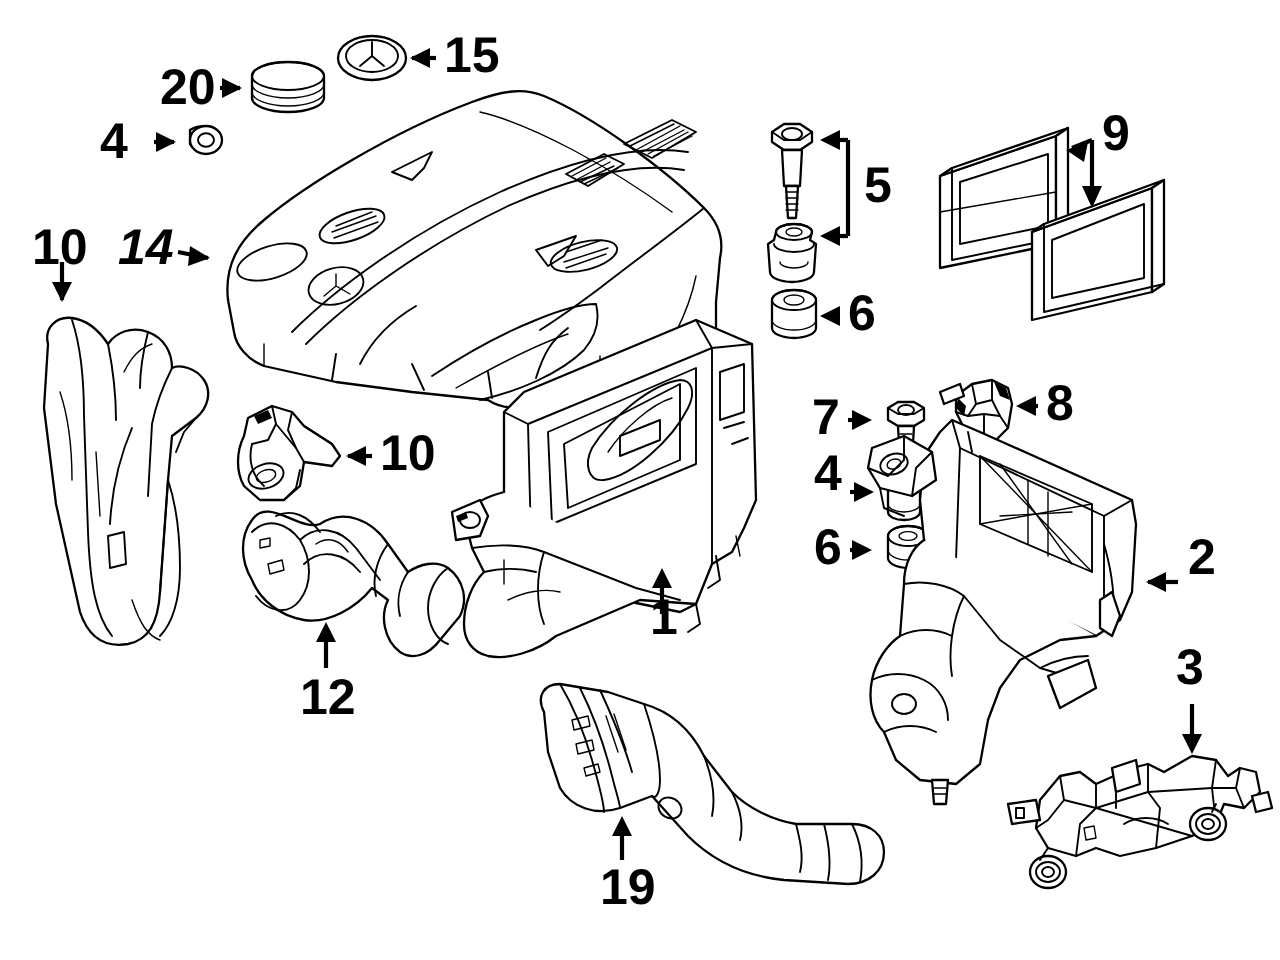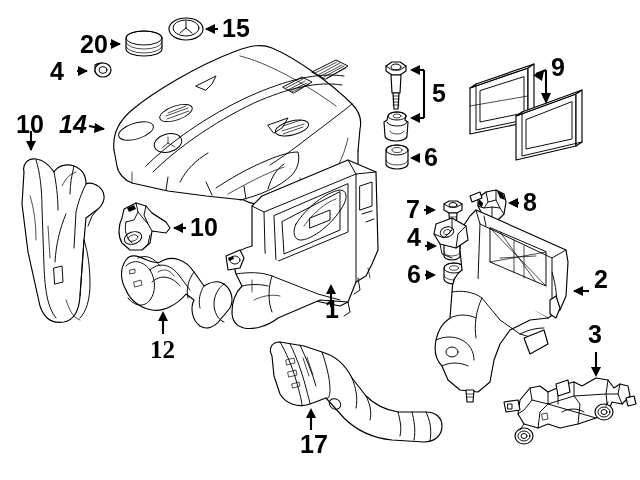--- a/index.html
+++ b/index.html
@@ -532,20 +532,20 @@
   <div class="callout-label" style="left:588px; top:322px;">3</div>
   <div class="callout-label" style="left:407px; top:225px;">4</div>
   <div class="callout-label" style="left:432px; top:81px;">5</div>
   <div class="callout-label" style="left:424px; top:145px;">6</div>
   <div class="callout-label" style="left:407px; top:262px;">6</div>
   <div class="callout-label" style="left:406px; top:197px;">7</div>
   <div class="callout-label" style="left:523px; top:190px;">8</div>
   <div class="callout-label" style="left:551px; top:55px;">9</div>
   <div class="callout-label" style="left:16px;  top:112px;">10</div>
   <div class="callout-label" style="left:190px; top:215px;">10</div>
-  <div class="callout-label" style="left:150px; top:337px;font-family:Liberation Serif, serif;">12</div>
-  <div class="callout-label" style="left:300px; top:432px;">17</div>
+  <div class="callout-label" style="left:150px; top:337px;">12</div>
+  <div class="callout-label" style="left:300px; top:432px;">19</div>
   <div class="callout-label" style="left:59px;  top:112px;font-style:italic;">14</div>
   <div class="callout-label" style="left:50px;  top:59px;">4</div>
   <div class="callout-label" style="left:80px;  top:32px;">20</div>
   <div class="callout-label" style="left:222px; top:16px;">15</div>
 
 </div>
 
 </body></html>

